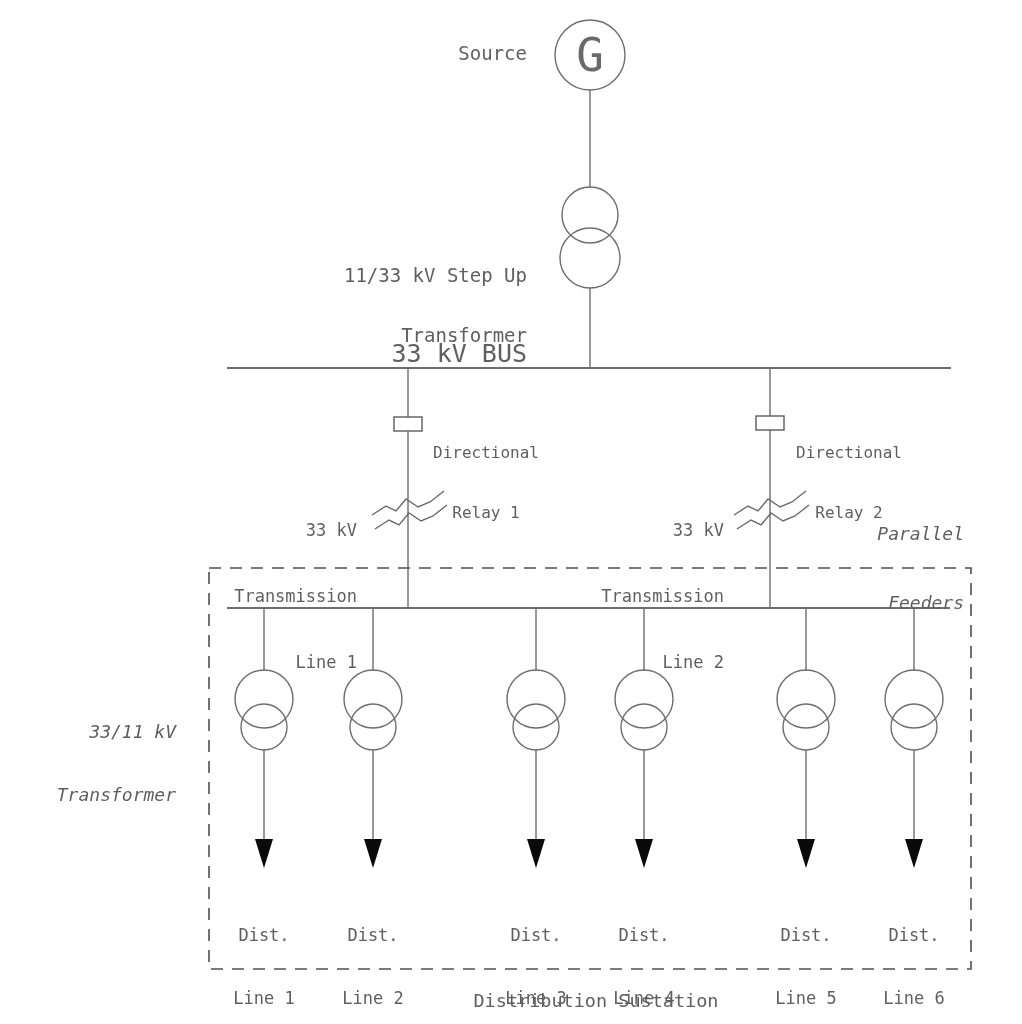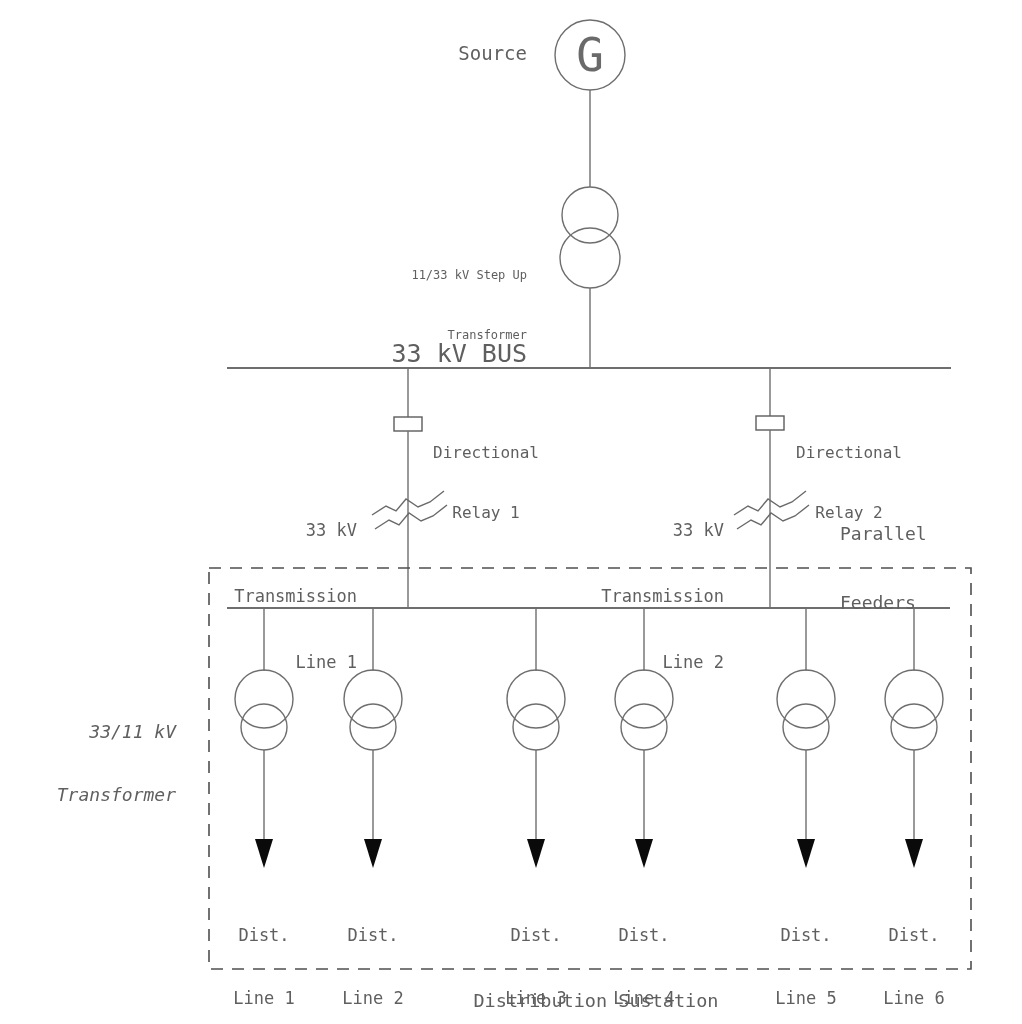--- a/index.html
+++ b/index.html
@@ -22,26 +22,26 @@
     top: 0;
   }
   .lbl {
     position: absolute;
     white-space: pre;
     color: #5f5f5f;
     text-align: center;
   }
   .lbl div { white-space: pre; }
   .r { text-align: right; }
-  .c { text-align: left; }
+  .c { text-align: right; font-style: italic; }
 
   .source-label     { right: 495px; top: 42px;  font-size: 19px; }
   .g-label          { left: 572px;  top: 31px;  width: 36px; height: 48px;
                       font-size: 46px; line-height: 48px; text-align: center; color: #6a6a6a; }
-  .stepup-label     { right: 495px; top: 225px; font-size: 12px; line-height: 20px; }
+  .stepup-label     { right: 495px; top: 225px; font-size: 19px; line-height: 20px; }
   .bus-label        { right: 495px; top: 339px; font-size: 25px; }
   .relay1-label     { left: 433px;  top: 403px; font-size: 16px; line-height: 20px; }
   .relay2-label     { left: 796px;  top: 403px; font-size: 16px; line-height: 20px; }
   .tline1-label     { right: 665px; top: 475px; font-size: 17px; line-height: 22px; }
   .tline2-label     { right: 298px; top: 475px; font-size: 17px; line-height: 22px; }
   .parallel-label   { left: 840px;  top: 476px; width: 124px; font-size: 18px; line-height: 23px; }
   .xfmrs-label      { right: 846px; top: 679px; font-size: 18px; line-height: 21px; font-style: italic; }
   .dist-label       { position: absolute; top: 883px; width: 110px;
                       font-size: 17px; line-height: 21px; text-align: center; white-space: pre; }
   .substation-label { left: 471px; top: 990px; width: 250px; font-size: 18.5px; }

